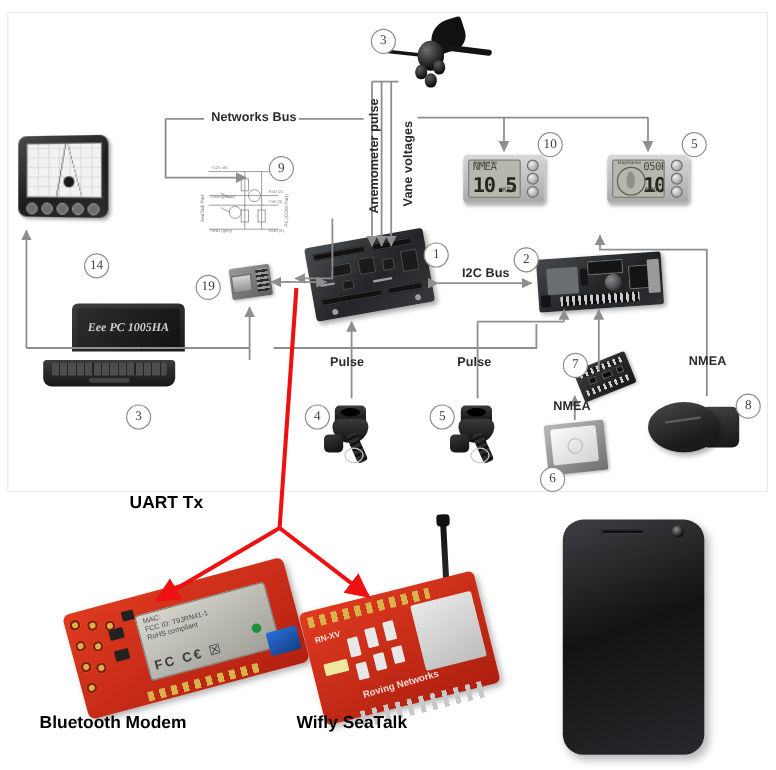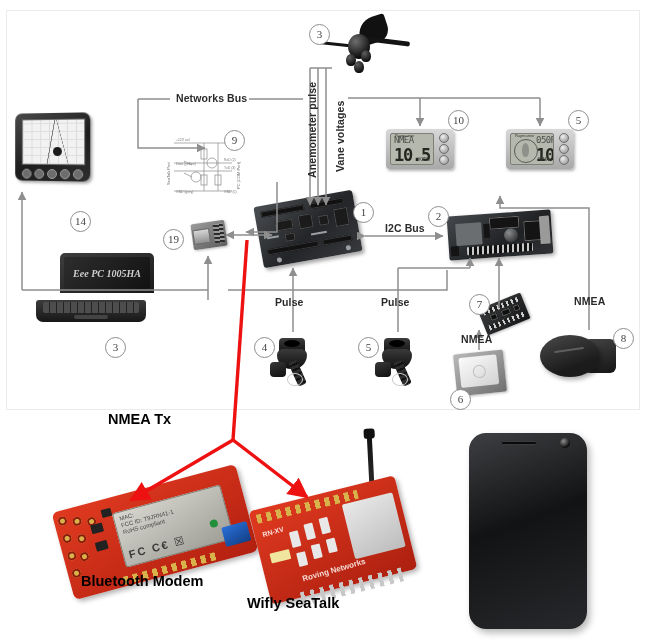--- a/index.html
+++ b/index.html
@@ -545,21 +545,21 @@
   <div class="lbl" style="left:385px;top:222px;">I2C Bus</div>
 
   <div class="lbl" style="left:275px;top:296px;">Pulse</div>
 
   <div class="lbl" style="left:381px;top:296px;">Pulse</div>
 
   <div class="lbl" style="left:461px;top:333px;">NMEA</div>
 
   <div class="lbl" style="left:574px;top:295px;">NMEA</div>
 
-  <div class="caption" style="left:108px;top:411px;">NMEA Tx</div>
+  <div class="caption" style="left:108px;top:411px;">UART Tx</div>
 
   <div class="node" style="left:60px;top:487px;">
     <div class="btmod">
       <div class="pcb"></div>
       <div class="pads">
         <i style="left:0;top:0;"></i>
           <i style="left:14px;top:4px;"></i>
           <i style="left:28px;top:8px;"></i>
         <i style="left:0;top:18px;"></i>
           <i style="left:14px;top:22px;"></i>
@@ -574,21 +574,21 @@
         <div class="txt">MAC:&nbsp;
 FCC ID:&nbsp;T9JRN41-1
 RoHS compliant</div>
         <div class="fcc">FC  C€  ☒</div>
       </div>
       <div class="hdr"></div>
       <div class="led"></div>
       <div class="blue"></div>
     </div>
   </div>
-  <div class="caption" style="left:33px;top:573px;margin-left:48px;">Bluetooth Modem</div>
+  <div class="caption" style="left:33px;top:595px;">Bluetooth Modem</div>
 
   <div class="node" style="left:258px;top:492px;">
     <div class="wifly">
       <div class="ant"></div>
       <div class="pcb"></div>
       <div class="hdrtop"></div>
       <div class="chip" style="left:34px;top:30px;width:9px;height:16px;"></div>
       <div class="chip" style="left:50px;top:26px;width:9px;height:16px;"></div>
       <div class="chip" style="left:66px;top:24px;width:9px;height:16px;"></div>
       <div class="chip" style="left:36px;top:52px;width:9px;height:14px;"></div>

